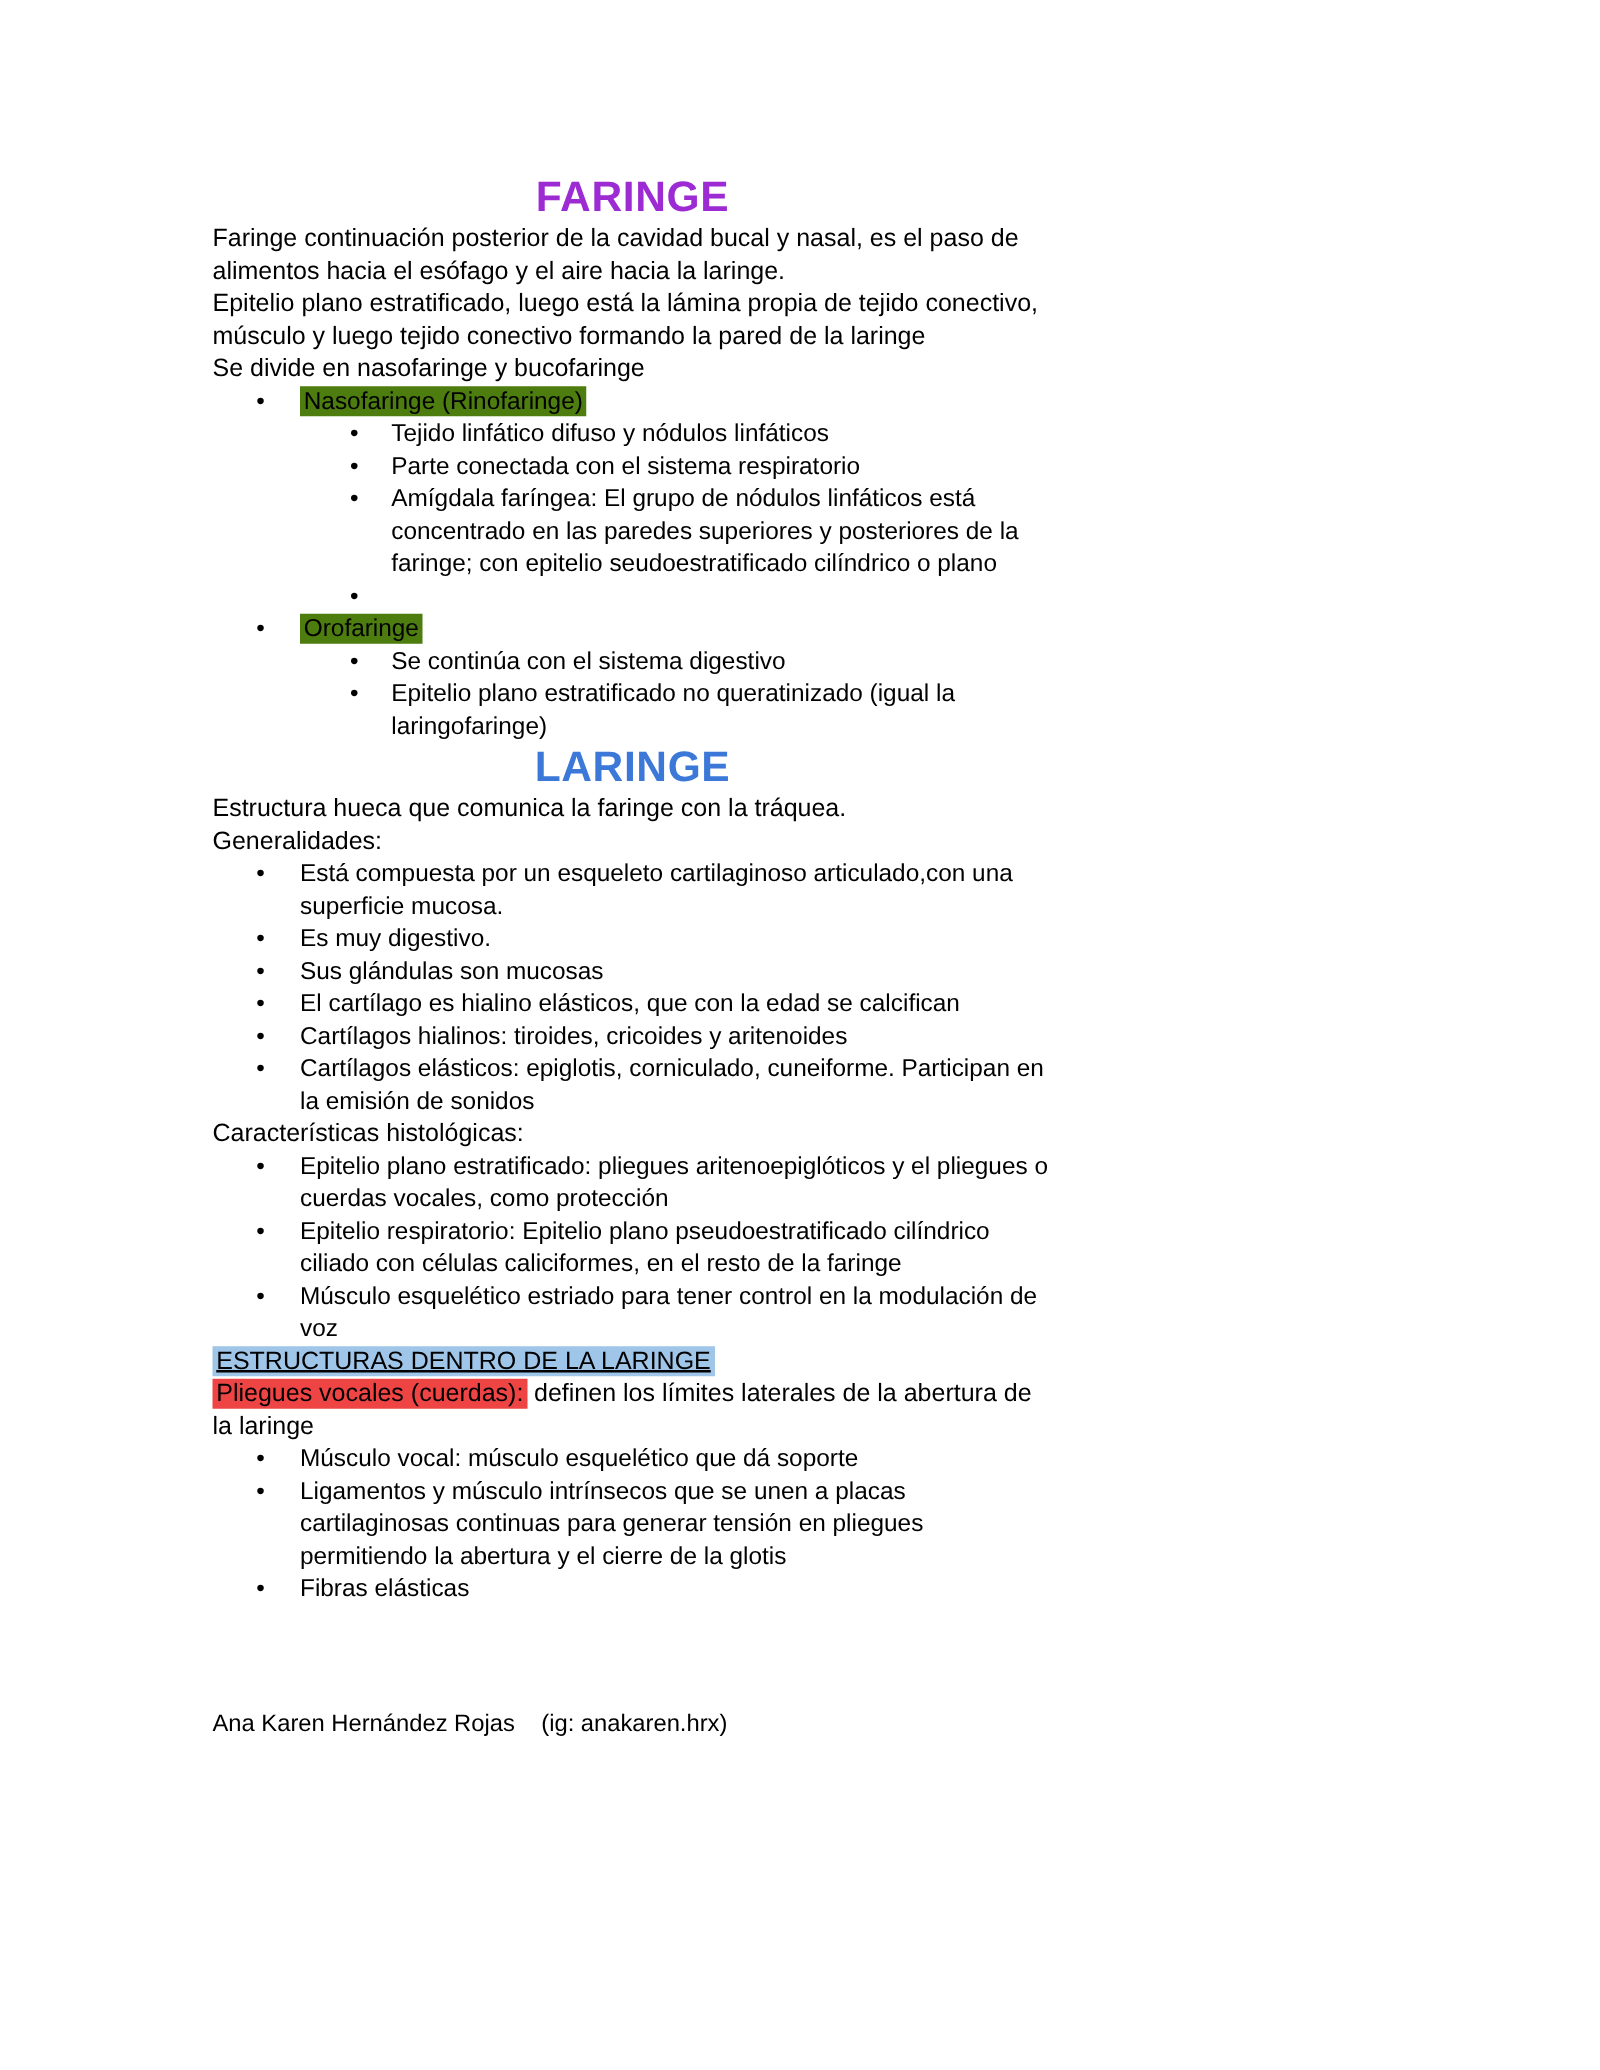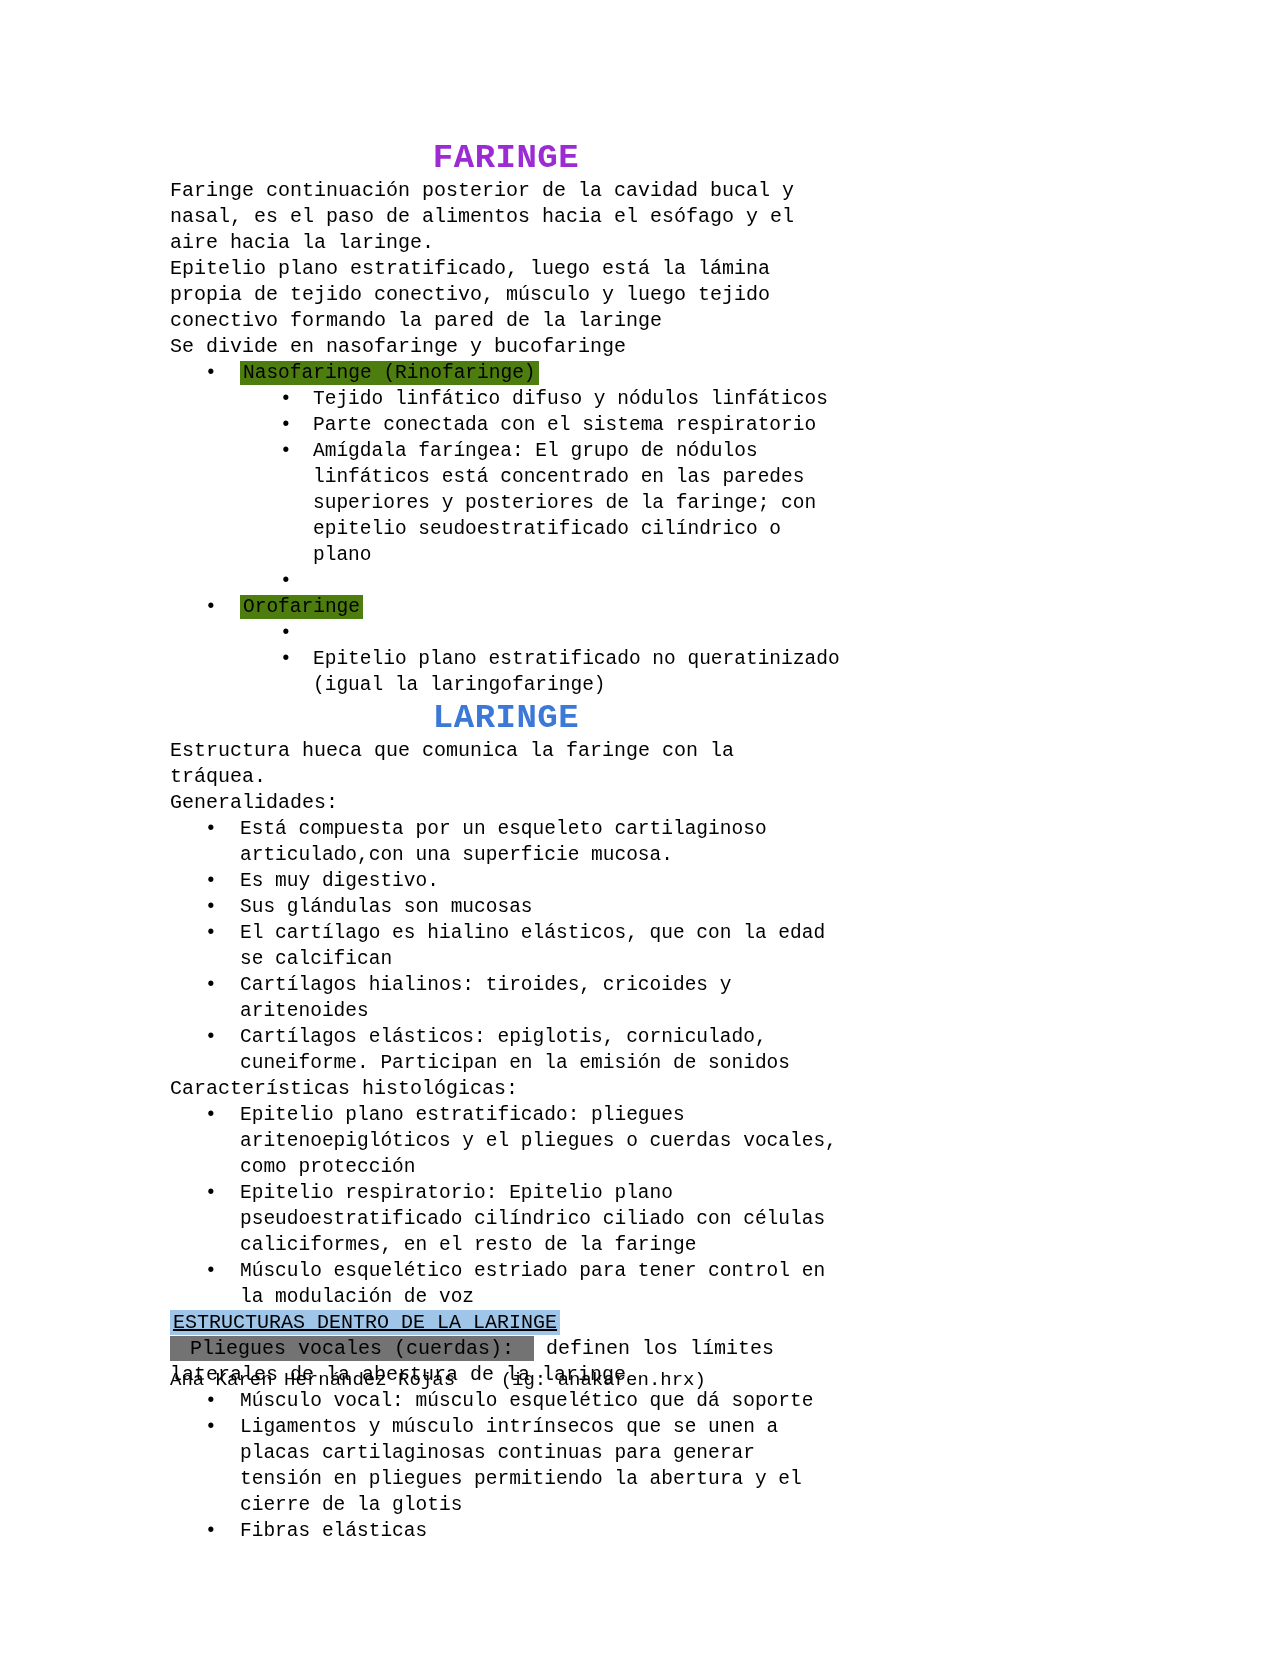--- a/index.html
+++ b/index.html
@@ -2,38 +2,38 @@
 <html><head>
 <meta charset="utf-8">
 <style>
   html,body { margin:0; padding:0; background:#ffffff; }
   .page {
     position:relative;
     width:1092px; height:1656px;
     background:#ffffff;
     box-sizing:border-box;
     padding:138px 250px 0 170px;
-    font-family:Liberation Mono, monospace;
+    font-family:Liberation Sans, sans-serif;
     color:#000000;
   }
   h1.title {
     margin:0; font-size:34px; line-height:40px;
     font-weight:bold; text-align:center; letter-spacing:0.5px;
   }
   .t-purple { color:#9d2bd4; }
   .t-blue   { color:#3c78d8; }
   p.body { margin:0; font-size:20px; line-height:26px; }
   ul.blist { list-style:none; margin:0; padding:0; font-size:19.5px; line-height:26px; }
   ul.blist li { display:flex; }
   ul.l1 > li > .blt { flex:none; width:35px; margin-left:35px; }
   ul.l2 > li > .blt { flex:none; width:33px; margin-left:110px; }
   .txt { flex:1 1 auto; }
   .hl-purple { background:#4d7c0f; padding:1px 3px; }
   .hl-blue   { background:#9fc5e8; padding:1px 3px; text-decoration:underline; }
-  .hl-blue2  { background:#737373; padding:1px 20px; }
+  .hl-blue2  { background:#ef4444; padding:1px 3px; }
   .mt-line { margin-top:26px; }
   .mt-sec  { margin-top:32px; }
   .mt-40   { margin-top:40px; }
   .mt-56   { margin-top:56px; }
   .mt-4    { margin-top:4px; }
   .footer {
     position:absolute; left:170px; top:1368px;
     font-size:19px; line-height:24px; white-space:pre-wrap;
     color:#000000;
   }
@@ -76,20 +76,21 @@
 
   <ul class="blist l1">
     <li>
       <span class="blt">•</span>
       <span class="txt"><span class="hl-purple">Orofaringe</span></span>
     </li>
   </ul>
   <ul class="blist l2">
     <li>
       <span class="blt">•</span>
+      <span class="txt">Se continúa con el sistema digestivo</span>
     </li>
     <li>
       <span class="blt">•</span>
       <span class="txt">Epitelio plano estratificado no queratinizado (igual la laringofaringe)</span>
     </li>
   </ul>
 
   <h1 class="title t-blue mt-sec">LARINGE</h1>
 
   <p class="body mt-4">Estructura hueca que comunica la faringe con la tráquea.</p>

